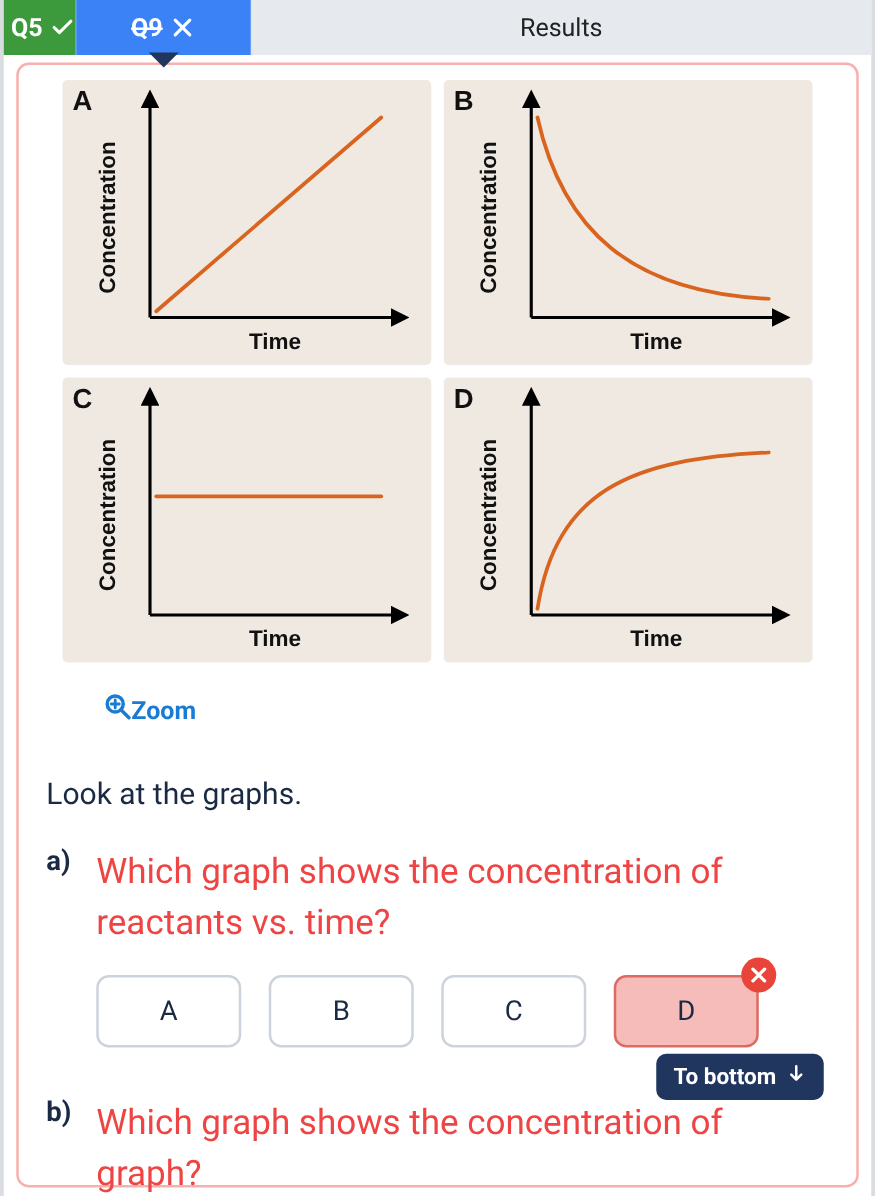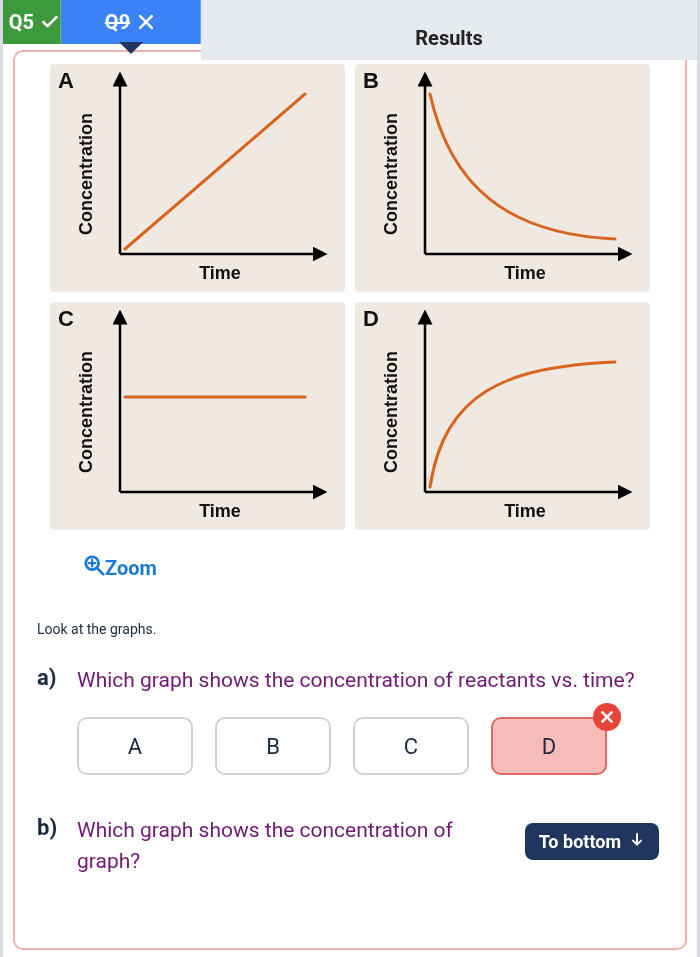--- a/index.html
+++ b/index.html
@@ -39,24 +39,23 @@
     font-size: 20px;
     height: 44px;
     border-right: 1px solid rgba(255,255,255,0.25);
     position: relative;
   }
   .tab.green { background: #3c9a3c; }
   .tab.navy  { background: #3b82f6; }
   .tab.results-tab {
     background: #e6eaef;
     color: #222;
-    font-weight: 700;
+    font-weight: 400;
     border-right: none;
     flex: 1 1 auto;
-    margin-top: 16px;
   }
   .tab.navy::after {
     content: "";
     position: absolute;
     left: 50%;
     transform: translateX(-50%);
     bottom: -10px;
     border-left: 12px solid transparent;
     border-right: 12px solid transparent;
     border-top: 12px solid #20365f;
@@ -108,29 +107,29 @@
     align-items: center;
     gap: 0;
     margin: 24px 0 40px 50px;
     color: #1a7bd6;
     font-weight: 700;
     font-size: 20px;
     cursor: pointer;
   }
 
   .lead-text {
-    font-size: 14px;
+    font-size: 24px;
     color: #1a2a42;
     margin: 0 0 28px 4px;
   }
 
   .part { margin: 0 4px 30px 4px; }
   .part-row { display: flex; gap: 14px; align-items: flex-start; }
   .part-label { font-weight: 700; font-size: 22px; color: #1a2a42; min-width: 26px; }
-  .part-text { font-size: 21px; color: #701a75; line-height: 1.45; }
+  .part-text { font-size: 28px; color: #ef4444; line-height: 1.45; }
 
   .choices {
     display: flex;
     gap: 22px;
     margin: 22px 0 0 40px;
     position: relative;
   }
   .choice {
     width: 116px;
     height: 58px;
@@ -162,21 +161,21 @@
     color: #fff;
     font-weight: 700;
     font-size: 18px;
     padding: 8px 14px;
     border-radius: 8px;
     display: flex;
     align-items: flex-start;
     gap: 8px;
     cursor: pointer;
     right: 26px;
-    bottom: 88px;
+    bottom: 68px;
     z-index: 10;
   }
 </style>
 </head>
 <body>
 
 <div class="page">
 
   <div class="tabs">
     <div class="tab green" style="width:58px; padding-left:0;justify-content:flex-end;">

